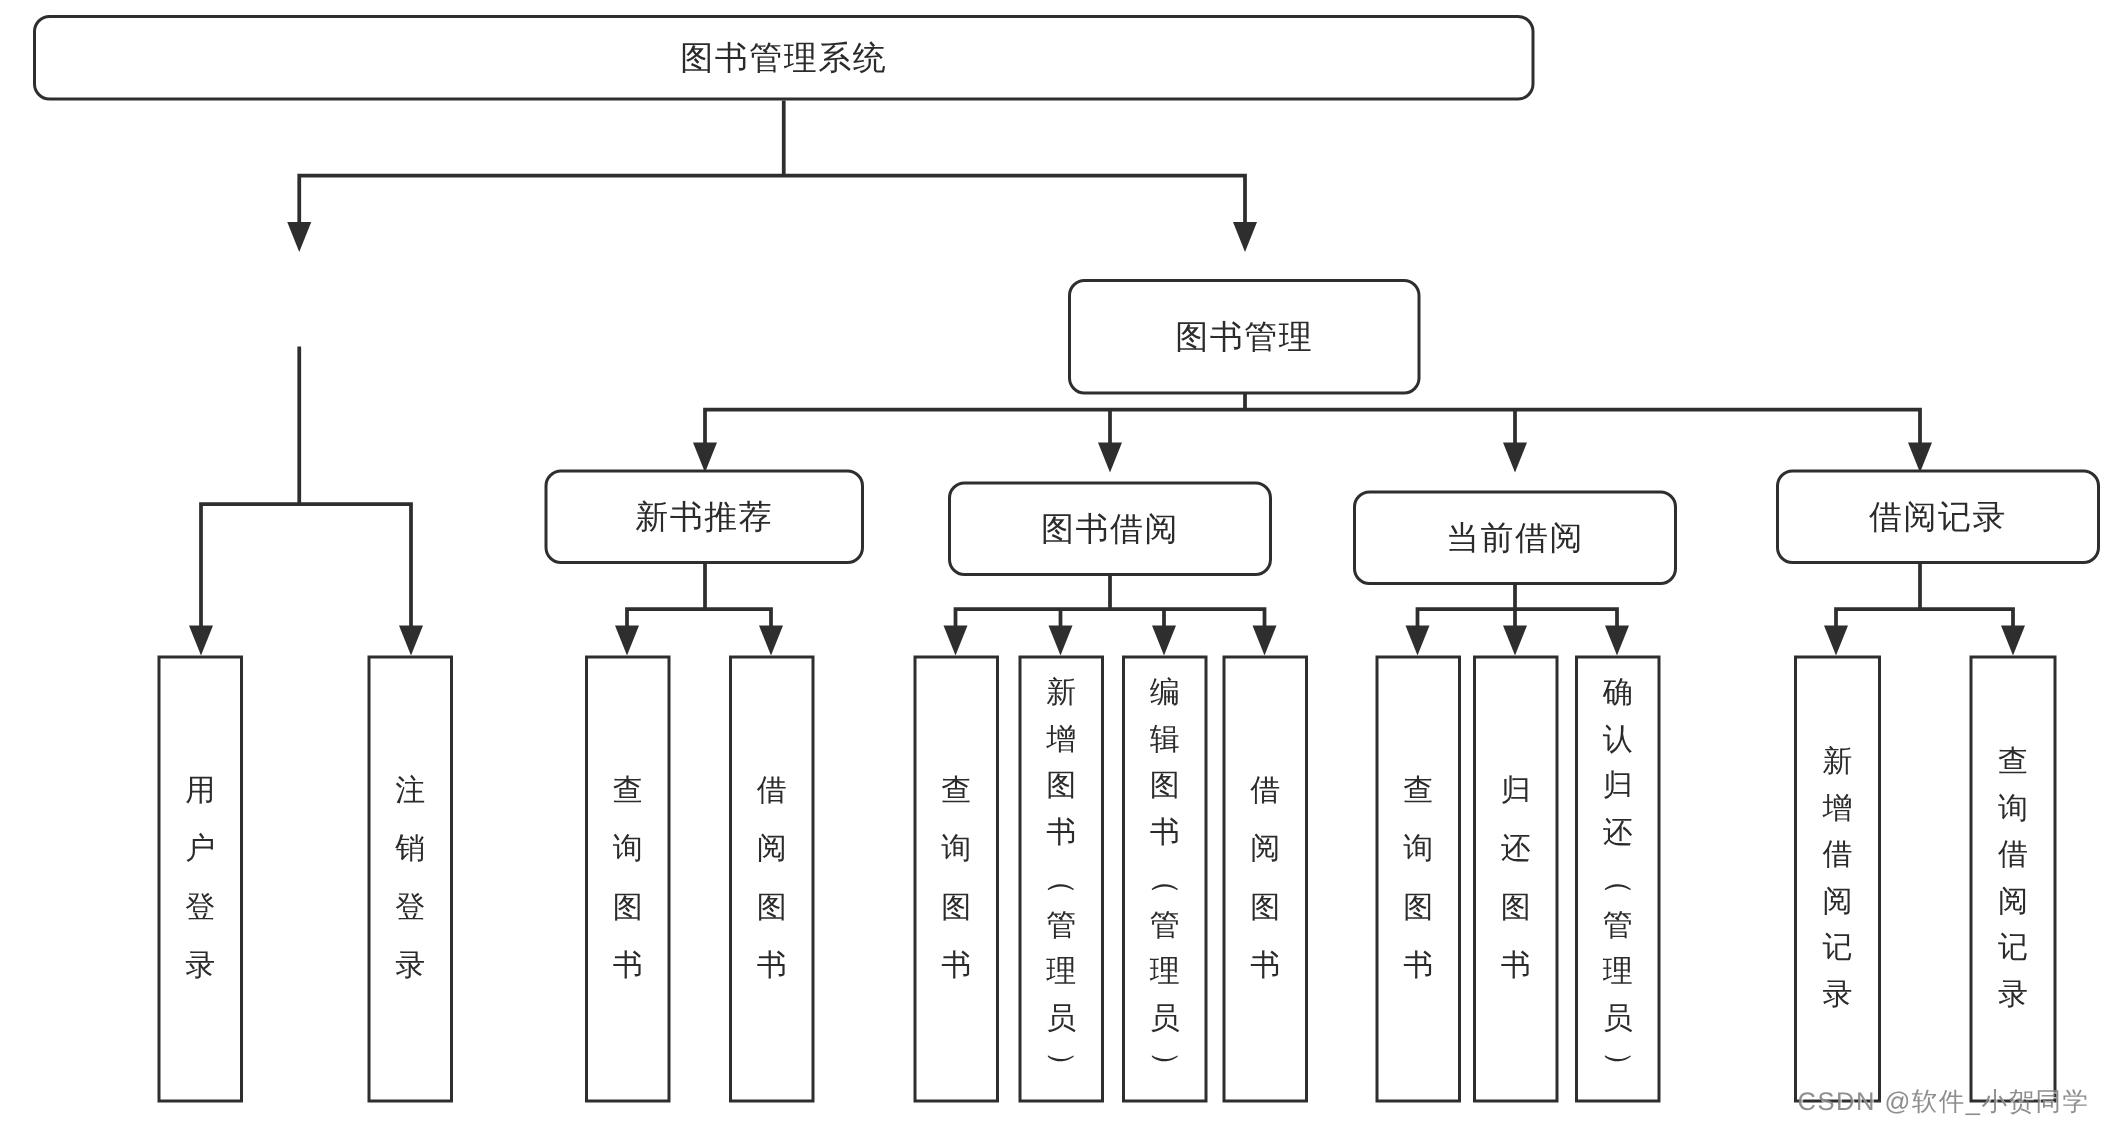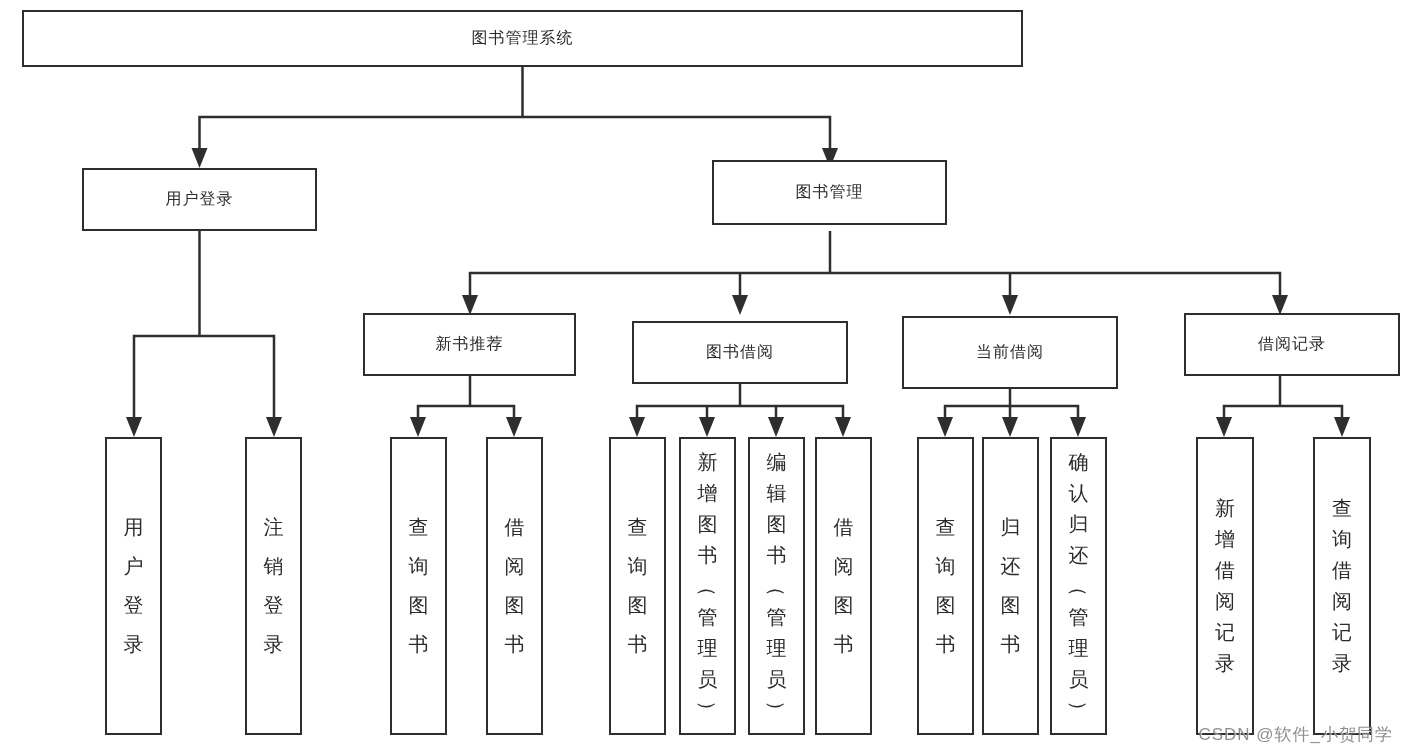--- a/index.html
+++ b/index.html
@@ -12,21 +12,21 @@
   }
   #wires{position:absolute;left:0;top:0;}
   .node{
     position:absolute;
     background:#ffffff;
     border:2.5px solid #2e2e2e;
     box-sizing:border-box;
     display:flex;align-items:center;justify-content:center;
     color:#2b2b2b;
   }
-  .hbox{font-size:16px;letter-spacing:1px;}
+  .hbox{font-size:22px;letter-spacing:1px;border-radius:11px;}
   .vbox{top:437px;width:57px;height:298px;font-size:20px;}
   .vlabel{
     display:flex;flex-direction:column;
     align-items:center;justify-content:center;
     width:100%;height:100%;
   }
   .vlabel .ch{
     display:block;height:31px;line-height:31px;
     text-align:center;width:100%;
   }
@@ -93,34 +93,31 @@
       <polygon points="1070,417 1086,417 1078,437"></polygon>
       <polygon points="1216,417 1232,417 1224,437"></polygon>
       <polygon points="1334,417 1350,417 1342,437"></polygon>
     </g>
   </svg>
 
   <div class="node hbox" style="left:22px;top:10px;width:1001px;height:57px;">
     <span>图书管理系统</span>
   </div>
 
-  <div class="node hbox" style="left:82px;top:168px;width:235px;height:63px;">
-    <span>用户登录</span>
-  </div>
-  <div class="node hbox" style="left:712px;top:160px;width:235px;height:65px;">
+  <div class="node hbox" style="left:712px;top:186px;width:235px;height:77px;">
     <span>图书管理</span>
   </div>
 
   <div class="node hbox" style="left:363px;top:313px;width:213px;height:63px;">
     <span>新书推荐</span>
   </div>
   <div class="node hbox" style="left:632px;top:321px;width:216px;height:63px;">
     <span>图书借阅</span>
   </div>
-  <div class="node hbox" style="left:902px;top:316px;width:216px;height:73px;">
+  <div class="node hbox" style="left:902px;top:327px;width:216px;height:63px;">
     <span>当前借阅</span>
   </div>
   <div class="node hbox" style="left:1172px;top:313px;width:216px;height:63px;margin-left:12px;">
     <span>借阅记录</span>
   </div>
 
   <div class="node vbox short" style="left:105px;">
     <span class="vlabel">
         <span class="ch">用</span>
         <span class="ch">户</span>

